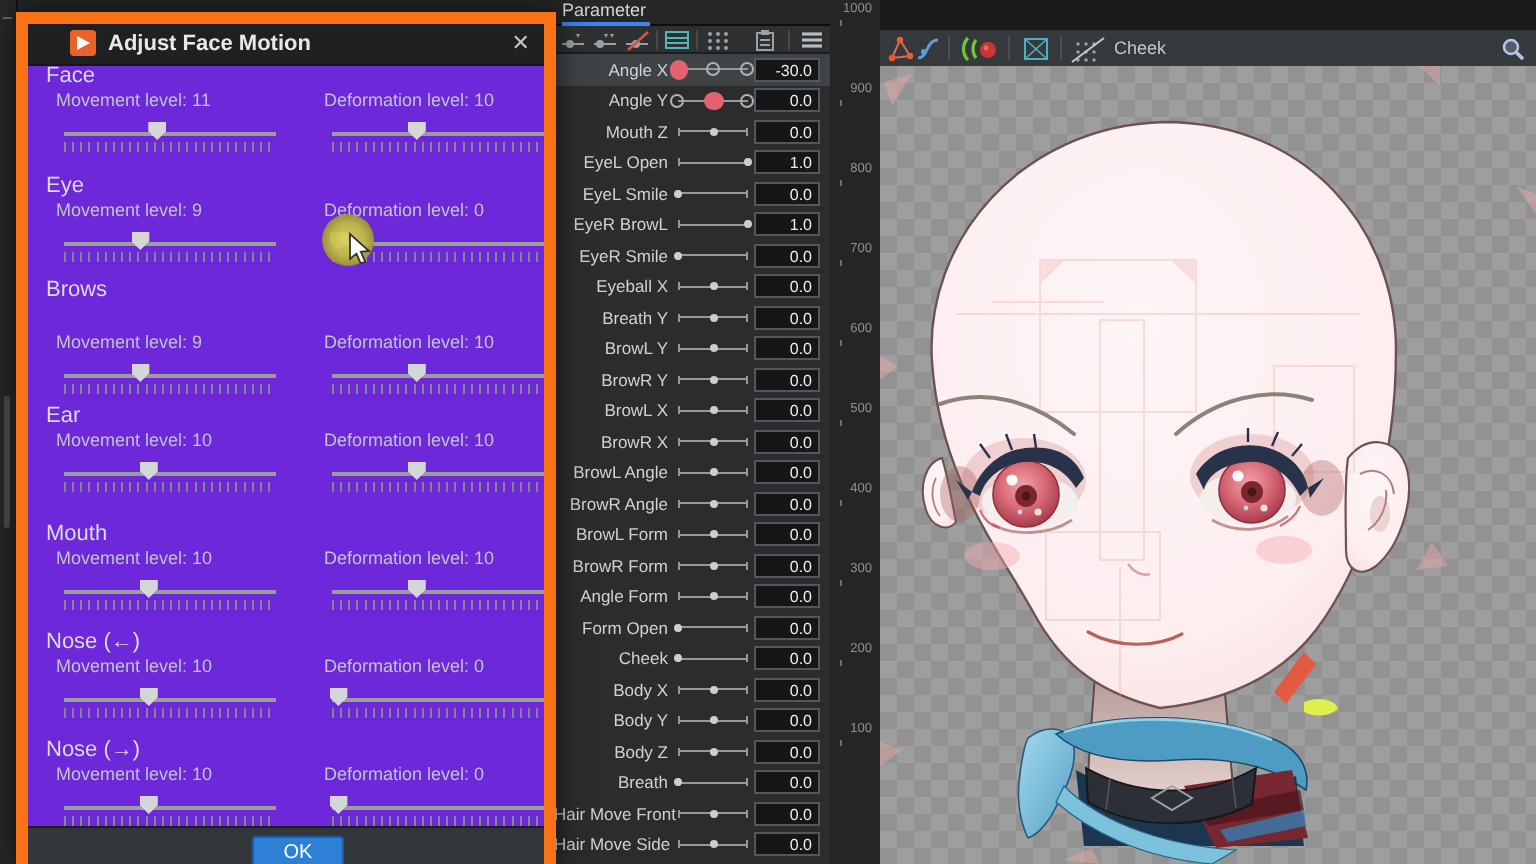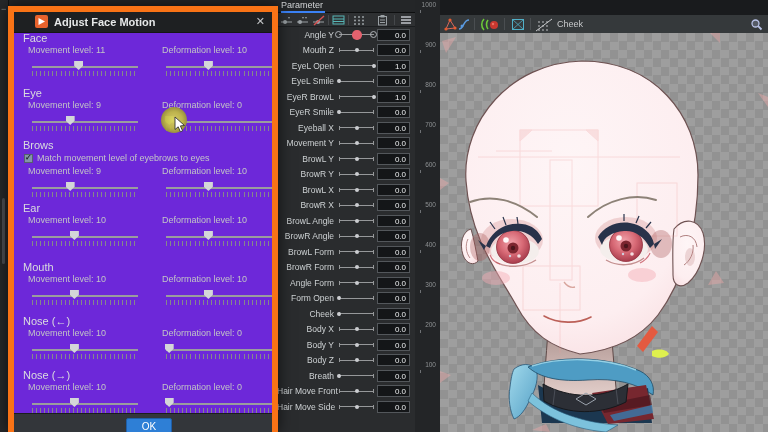--- a/index.html
+++ b/index.html
@@ -137,20 +137,30 @@
         <svg width="12" height="12">
             <g stroke="#b8bcc0" stroke-width="1.6">
               <line x1="1" y1="3" x2="11" y2="3"></line>
               <line x1="1" y1="6" x2="11" y2="6"></line>
               <line x1="1" y1="9" x2="11" y2="9"></line>
             </g>
           </svg>
       </div>
     </div>
     <div class="param-list" id="paramList">
+        <div class="prow sel">
+          <div class="pname">Angle X</div>
+          <div class="pslider">
+            <div class="pline"></div>
+            <div class="pcirc fill" style="left: calc(0% - 4.2px);"></div>
+            <div class="pcirc" style="left: calc(50% - 3.7px);"></div>
+            <div class="pcirc" style="left: calc(100% - 3.7px);"></div>
+          </div>
+          <div class="pval">-30.0</div>
+        </div>
         <div class="prow">
           <div class="pname">Angle Y</div>
           <div class="pslider">
             <div class="pline"></div>
             <div class="pcirc" style="left: calc(0% - 3.7px);"></div>
             <div class="pcirc fill" style="left: calc(50% - 4.2px);"></div>
             <div class="pcirc" style="left: calc(100% - 3.7px);"></div>
           </div>
           <div class="pval">0.0</div>
         </div>
@@ -208,21 +218,21 @@
           <div class="pname">Eyeball X</div>
           <div class="pslider">
             <div class="pline"></div>
             <div class="pet" style="left: calc(0% + 0px);"></div>
             <div class="pet" style="left: calc(100% - 1px);"></div>
             <div class="pdot" style="left: calc(50% - 2px);"></div>
           </div>
           <div class="pval">0.0</div>
         </div>
         <div class="prow">
-          <div class="pname">Movement Y</div>
+          <div class="pname">Breath Y</div>
           <div class="pslider">
             <div class="pline"></div>
             <div class="pet" style="left: calc(0% + 0px);"></div>
             <div class="pet" style="left: calc(100% - 1px);"></div>
             <div class="pdot" style="left: calc(50% - 2px);"></div>
           </div>
           <div class="pval">0.0</div>
         </div>
         <div class="prow">
           <div class="pname">BrowL Y</div>
@@ -642,24 +652,20 @@
             <div class="dlabel">Deformation level: 0</div>
             <div class="dtrack">
               <div class="line"></div>
               <div class="dhandle" style="left: calc(3% - 4.5px);"></div>
             </div>
             <div class="dticks"></div>
           </div>
         </div>
         <div class="dsec" style="top: 127px; height: 54px;">
           <div class="dhead">Brows</div>
-          <div class="dcheckrow">
-            <div class="dcheckbox"></div>
-            <span class="dchecklabel">Match movement level of eyebrows to eyes</span>
-          </div>
           <div class="dcol" style="left: 14px; top: 27px;">
             <div class="dlabel">Movement level: 9</div>
             <div class="dtrack">
               <div class="line"></div>
               <div class="dhandle" style="left: calc(36% - 4.5px);"></div>
             </div>
             <div class="dticks"></div>
           </div>
           <div class="dcol" style="left: 148px; top: 27px;">
             <div class="dlabel">Deformation level: 10</div>

